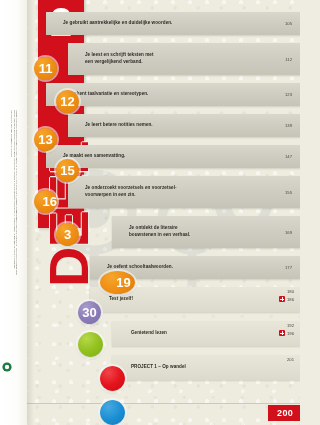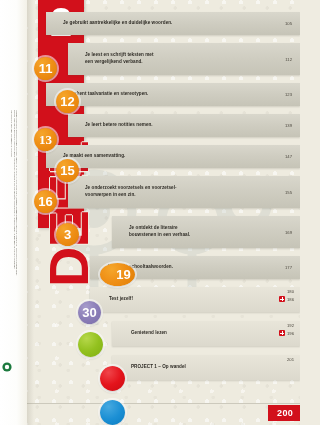--- a/index.html
+++ b/index.html
@@ -231,57 +231,57 @@
         <div class="bar" style="left: 34px;"></div>
         <div class="circle orange" style="left: 22px; top: 2px;">
           <span class="ring"></span>
           <span>12</span>
         </div>
         <div class="label" style="left: 51px;">Je leest en schrijft teksten met<br>een vergelijkend verband.</div>
         <div class="pagenum">112</div>
       </div>
       <div class="row">
         <div class="bar" style="left: 12px;"></div>
-        <div class="circle orange" style="left: 0px; top: 0px; font-family: Liberation Serif, serif;">
+        <div class="circle orange" style="left: 0px; top: 0px;">
           <span class="ring"></span>
           <span>13</span>
         </div>
         <div class="label" style="left: 29px;">Je herkent taalvariatie en stereotypen.</div>
         <div class="pagenum">123</div>
       </div>
       <div class="row">
         <div class="bar" style="left: 34px;"></div>
         <div class="circle orange" style="left: 22px; top: 0px;">
           <span class="ring"></span>
           <span>15</span>
         </div>
         <div class="label" style="left: 51px;">Je leert betere notities nemen.</div>
         <div class="pagenum">139</div>
       </div>
       <div class="row">
         <div class="bar" style="left: 12px;"></div>
-        <div class="circle orange" style="left: 0px; top: 0px;">
+        <div class="circle orange" style="left: 0px; top: 0px; justify-content: flex-end;">
           <span class="ring"></span>
           <span>16</span>
         </div>
         <div class="label" style="left: 29px;">Je maakt een samenvatting.</div>
         <div class="pagenum">147</div>
       </div>
       <div class="row tall">
         <div class="bar" style="left: 34px;"></div>
         <div class="circle orange" style="left: 22px; top: 2px;">
           <span class="ring"></span>
           <span>3</span>
         </div>
         <div class="label" style="left: 51px;">Je onderzoekt voorzetsels en voorzetsel-<br>voorwerpen in een zin.</div>
         <div class="pagenum">155</div>
       </div>
       <div class="row tall">
         <div class="bar" style="left: 78px;"></div>
-        <div class="circle orange" style="left: 66px; top: 2px; padding-left: 12px;">
+        <div class="circle orange" style="left: 66px; top: 10px; padding-left: 12px;">
           <span class="ring"></span>
           <span>19</span>
         </div>
         <div class="label" style="left: 95px;">Je ontdekt de literaire<br>bouwstenen in een verhaal.</div>
         <div class="pagenum">169</div>
       </div>
       <div class="row">
         <div class="bar" style="left: 56px;"></div>
         <div class="circle purple" style="left: 44px; top: 0px;">
           <span class="ring"></span>

